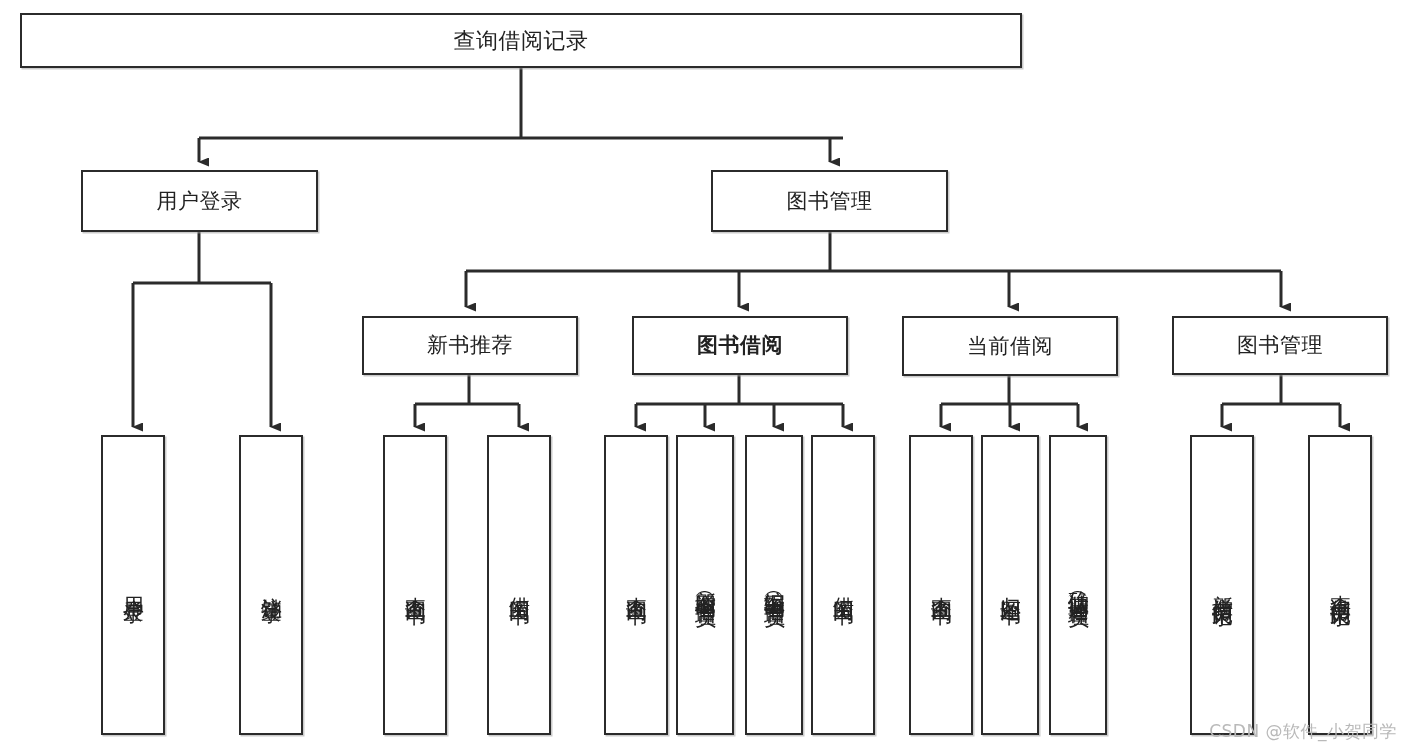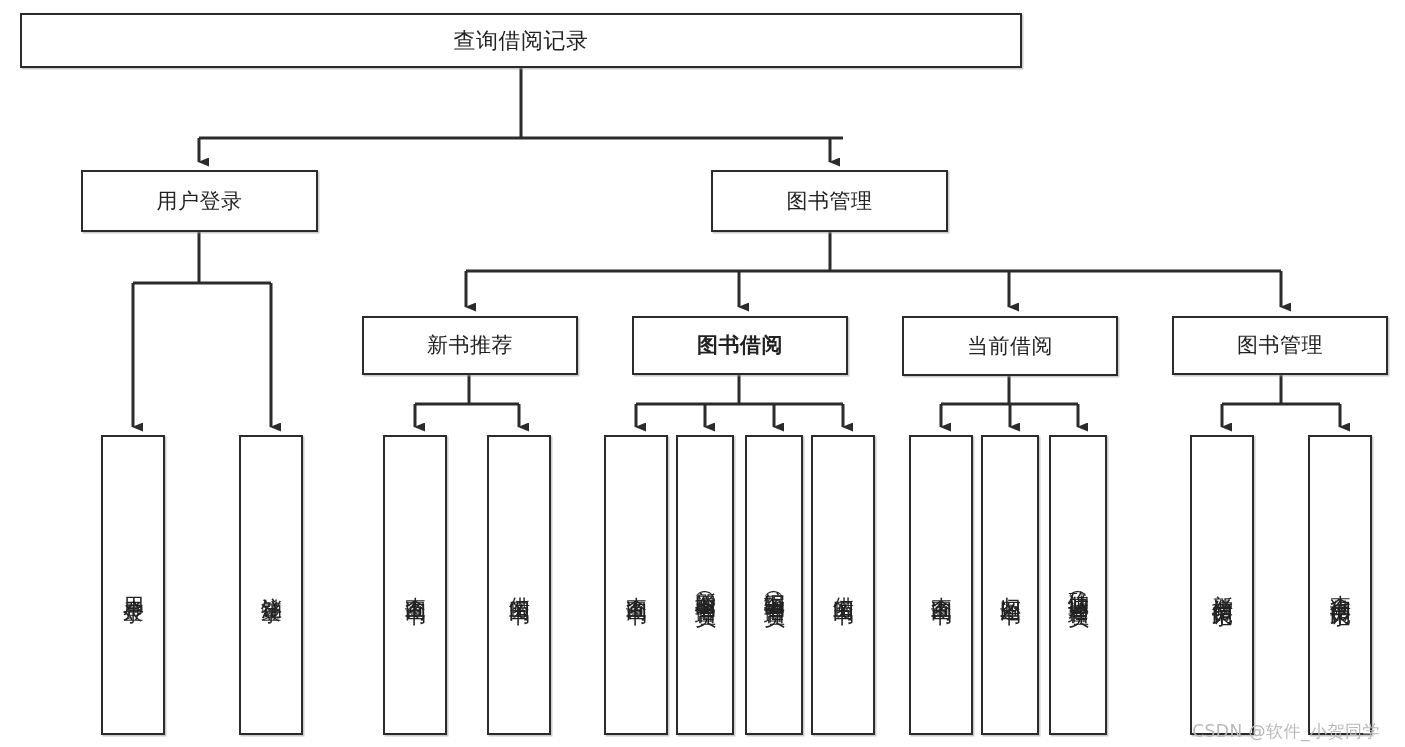--- a/index.html
+++ b/index.html
@@ -47,21 +47,21 @@
     text-orientation: upright;
     font-size: 21px;
     letter-spacing: 2.5px;
     line-height: 1.0;
     white-space: normal;
     max-height: 280px;
   }
   .node.root .label { font-size: 22px; }
   #watermark {
     position: absolute;
-    right: 25px;
+    right: 8px;
     bottom: 4px;
     color: #b9b9b9;
     font-size: 17px;
     letter-spacing: 0.5px;
     user-select: none;
     white-space: nowrap;
   }
 </style>
 </head>
 <body>

